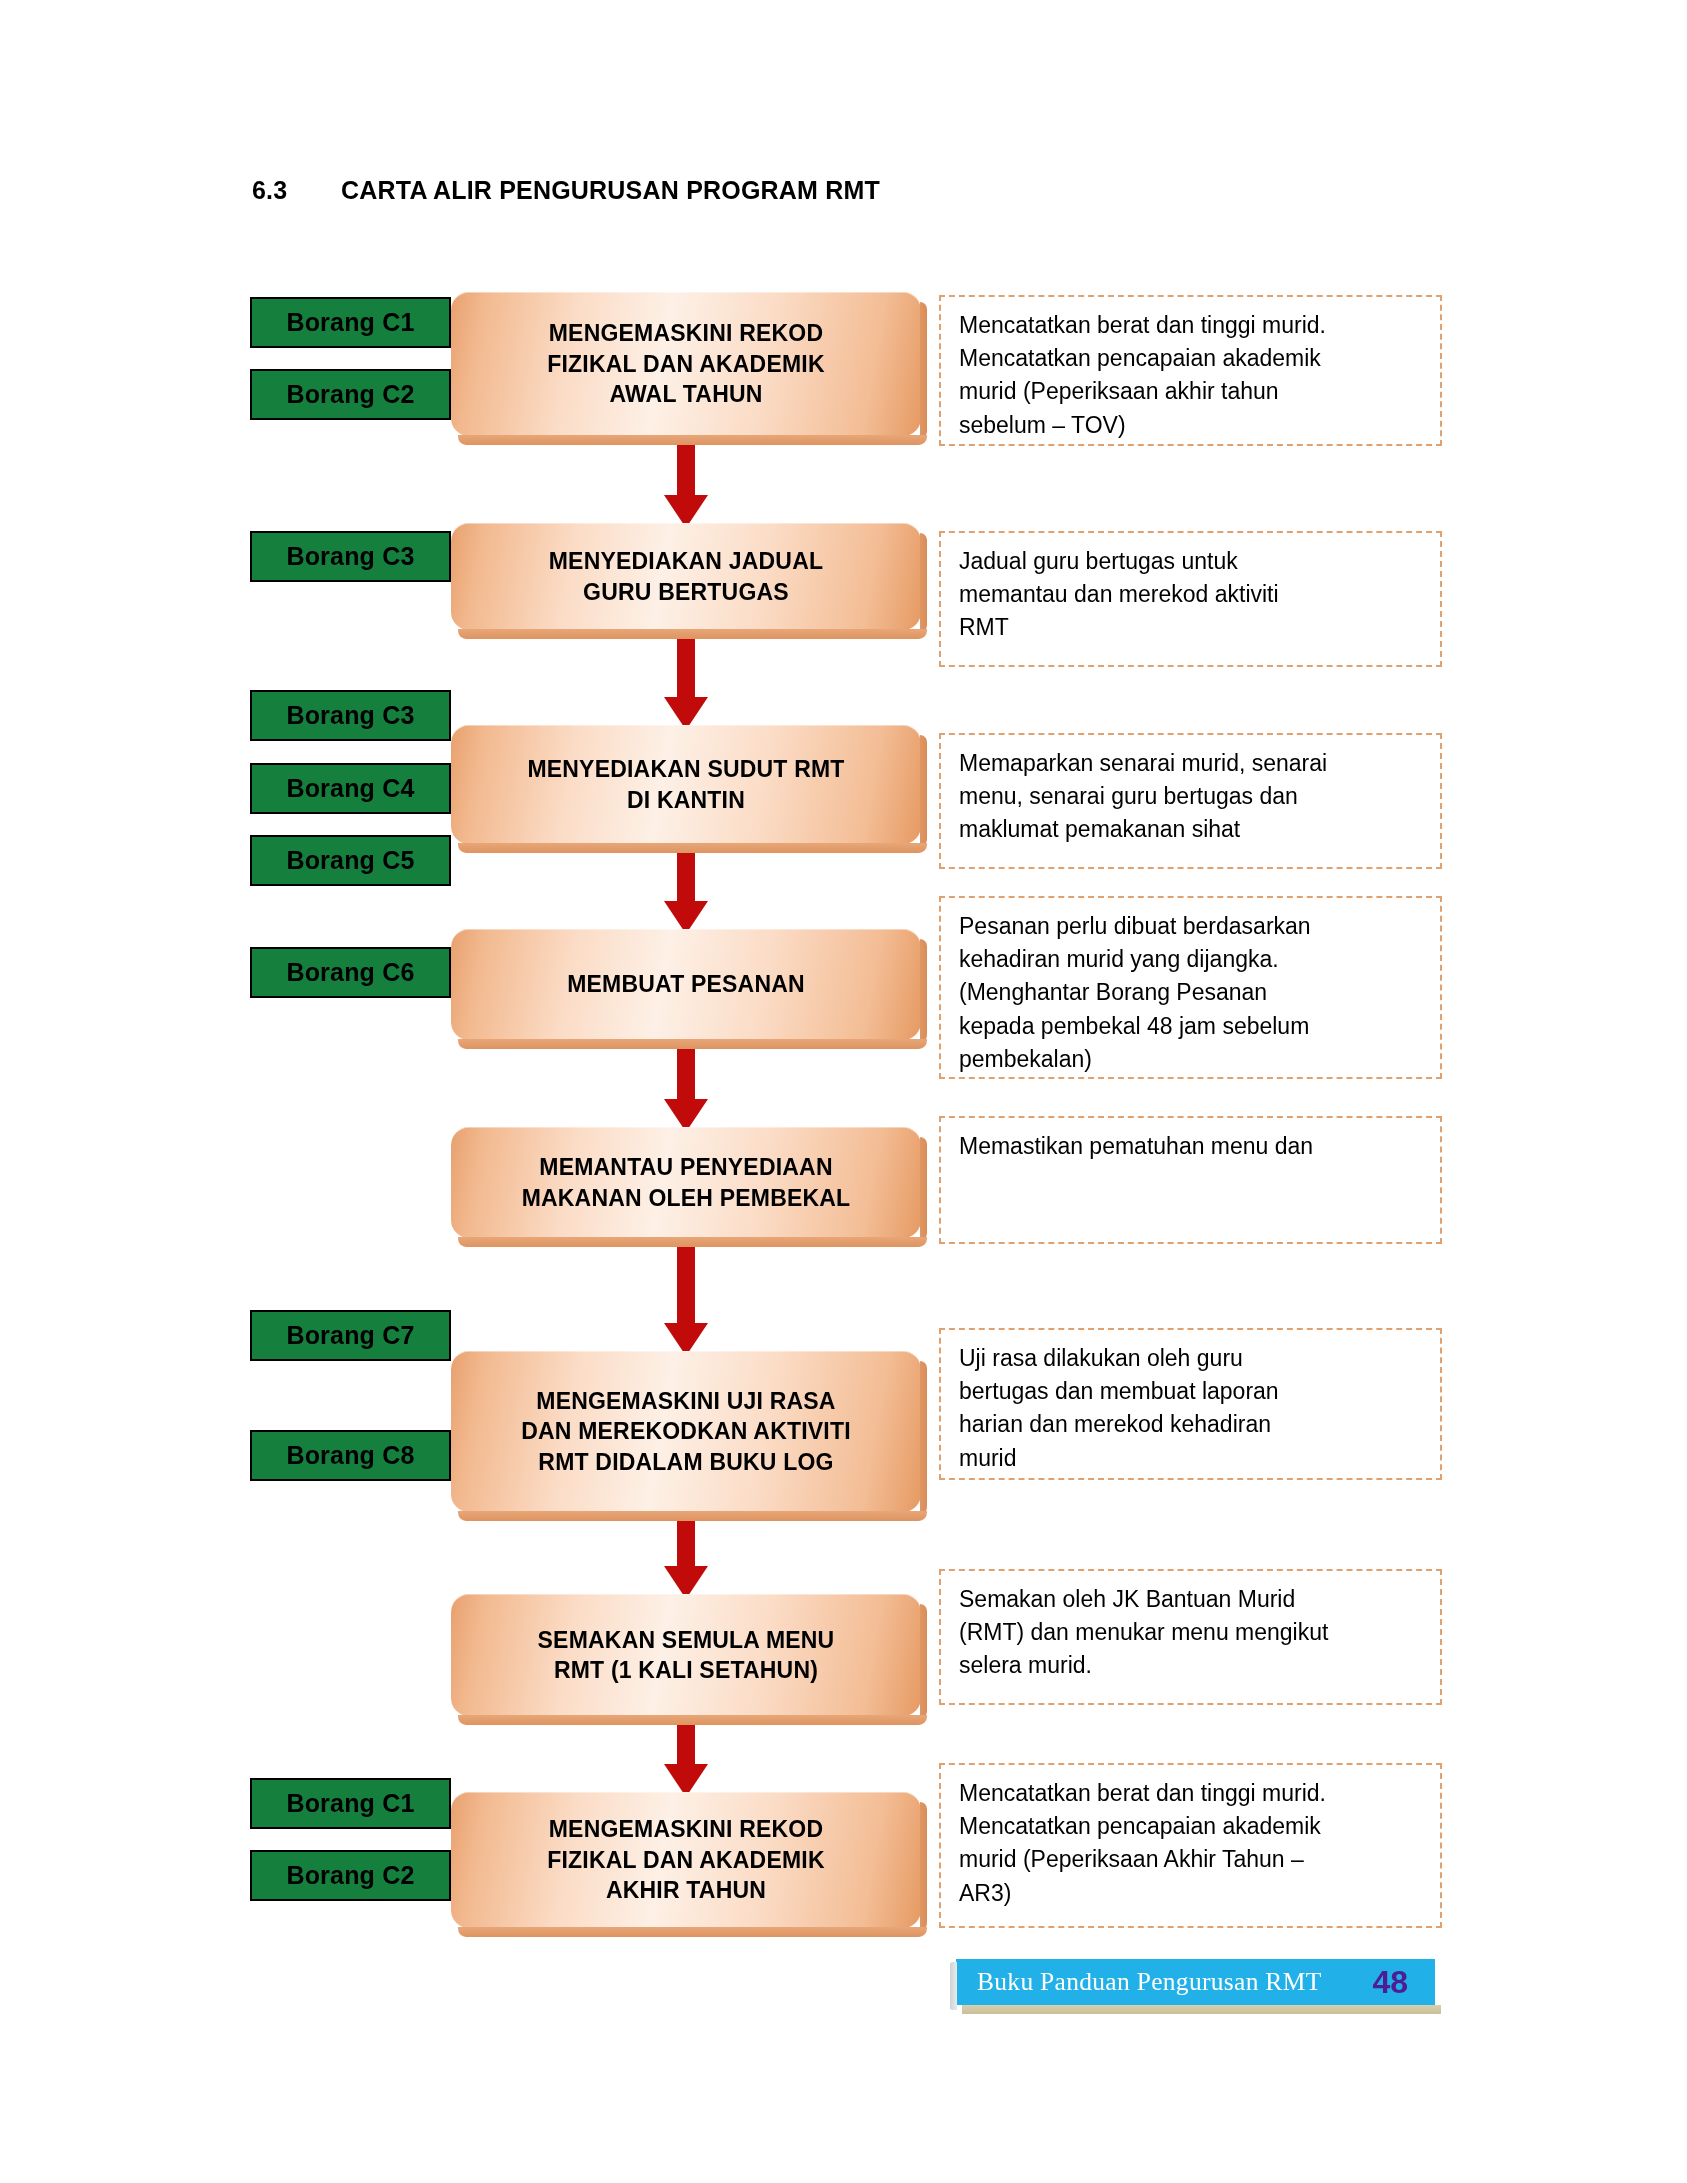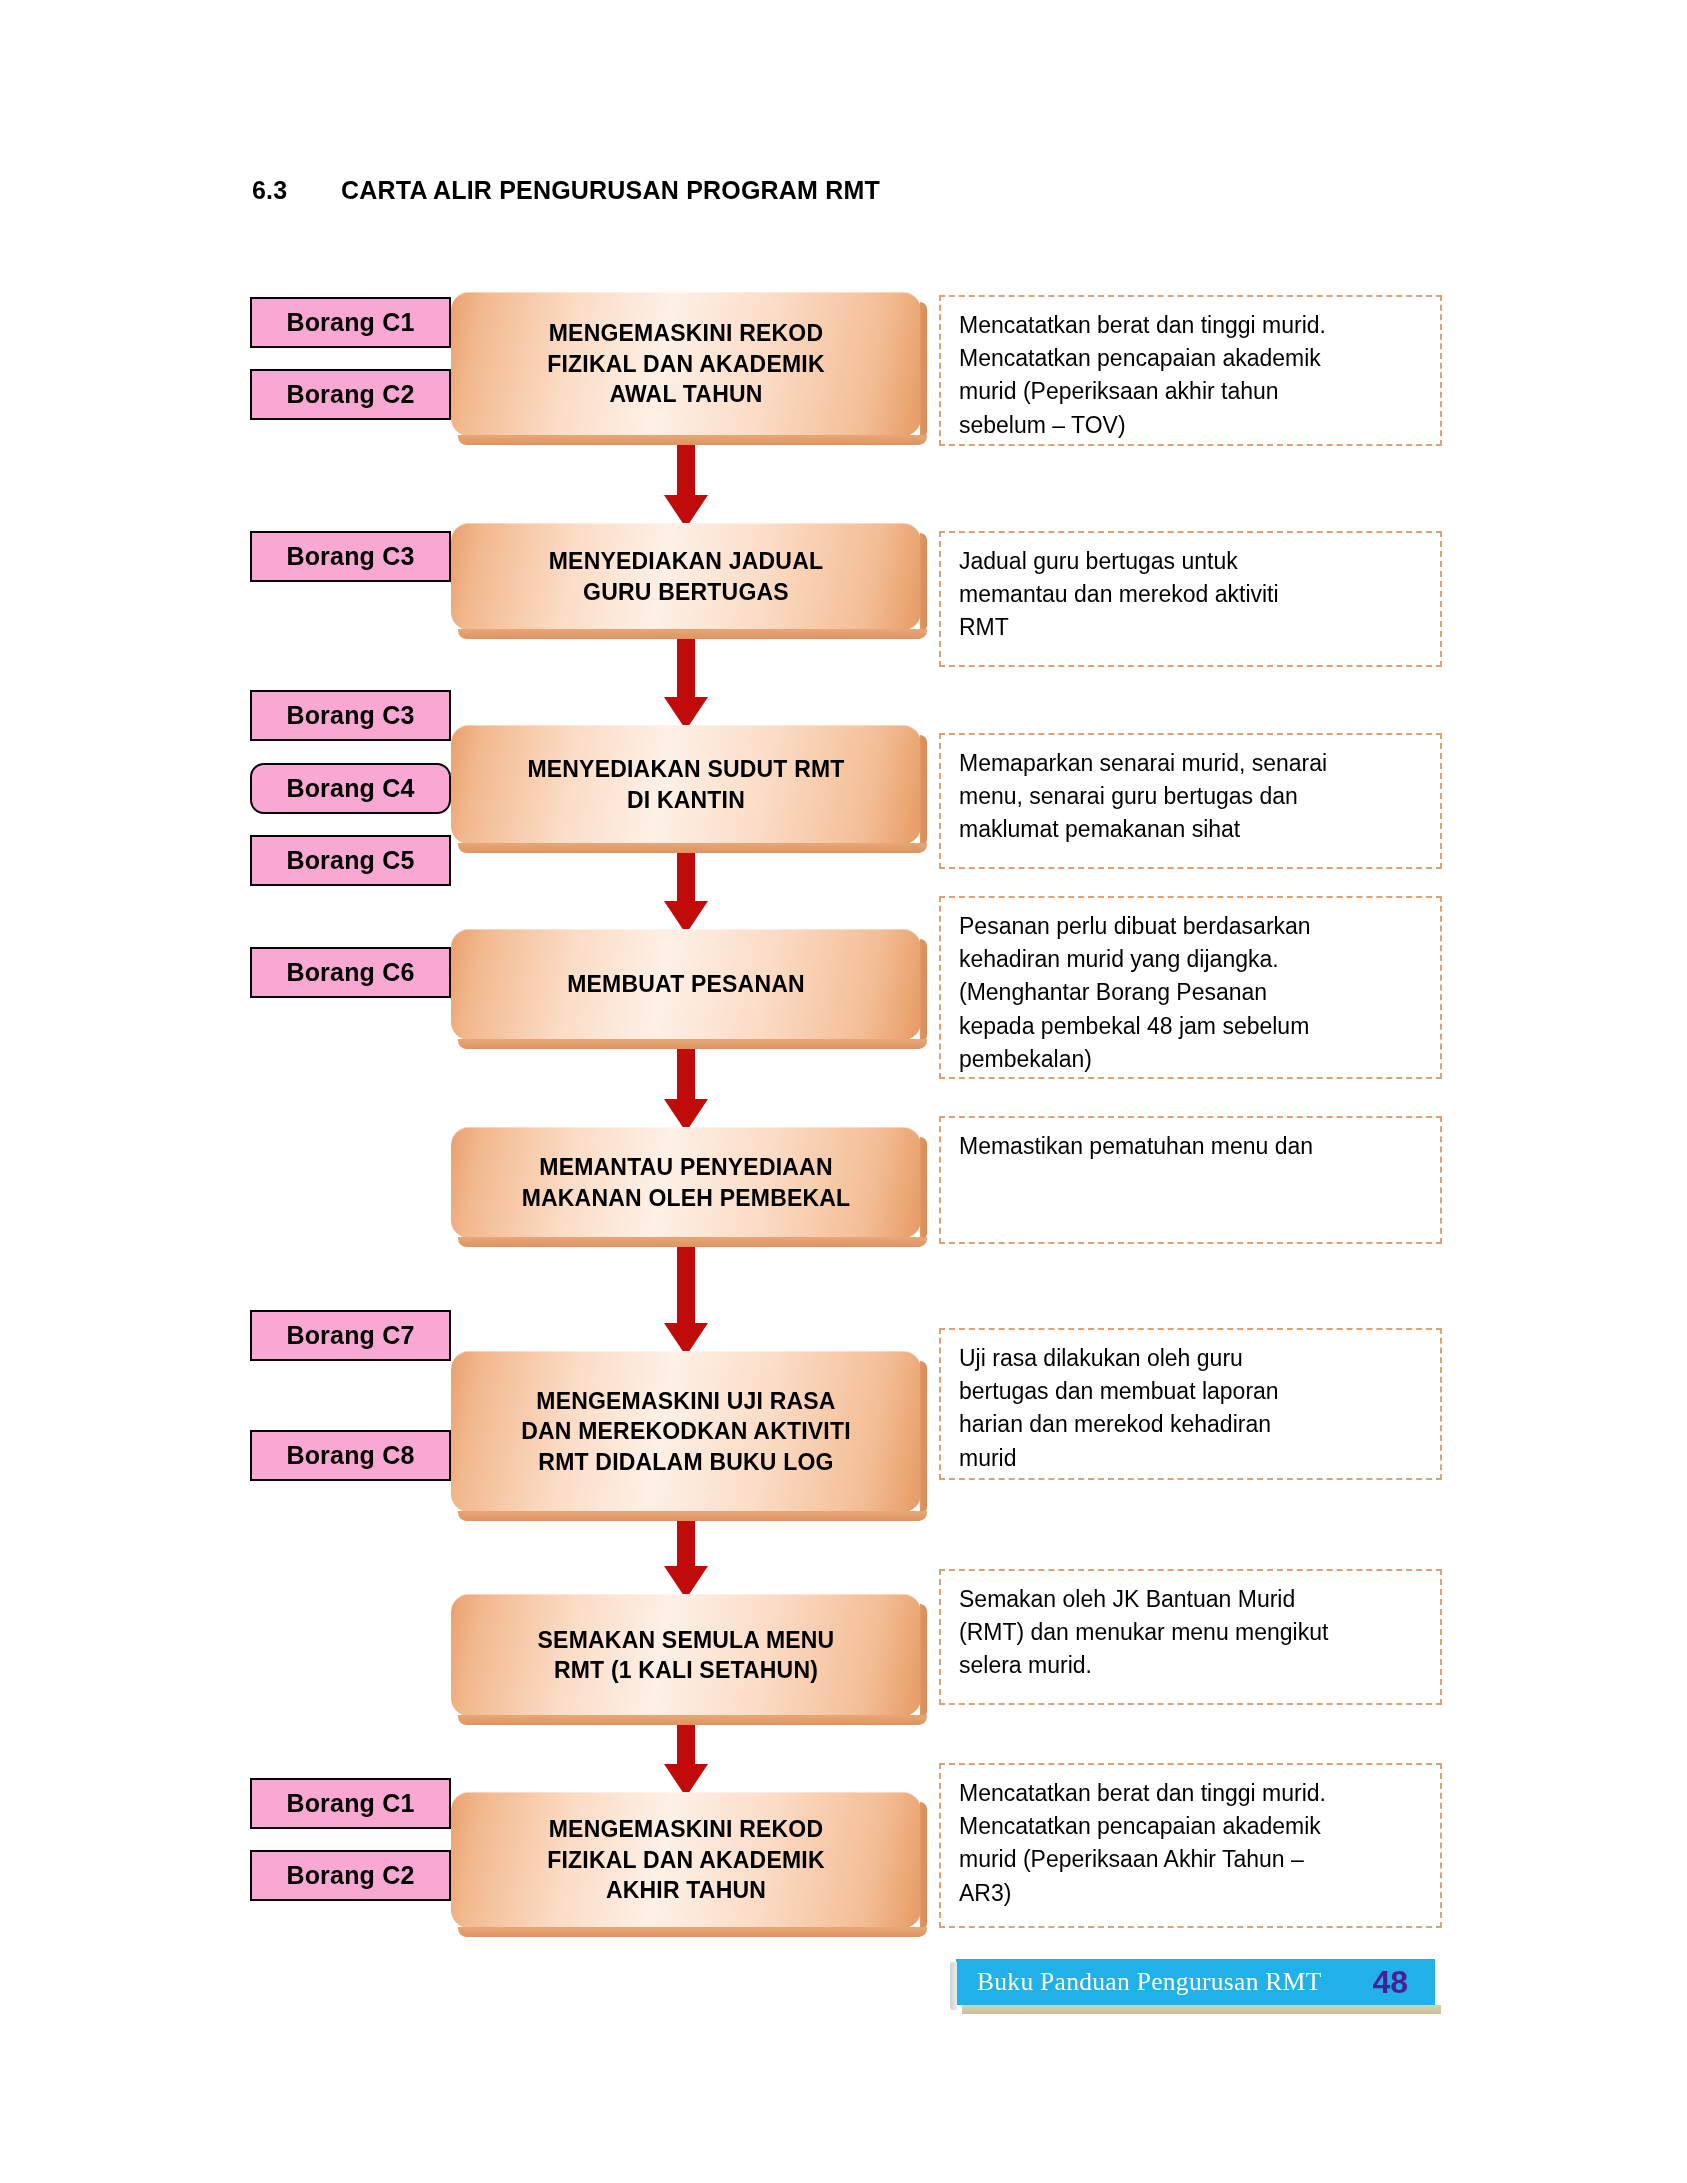--- a/index.html
+++ b/index.html
@@ -35,21 +35,21 @@
     top: 0;
     width: 1687px;
     height: 2183px;
   }
   .borang-box {
     position: absolute;
     left: 0;
     width: 201px;
     height: 51px;
     box-sizing: border-box;
-    background: #f9a8d4;
+    background: #15803d;
     border: 2.5px solid #000000;
     color: #000000;
     font-size: 25px;
     font-weight: bold;
     display: flex;
     align-items: center;
     justify-content: center;
     letter-spacing: 0.2px;
   }
 
@@ -238,21 +238,21 @@
     <div class="desc" style="left: 939px; top: 531px; width: 503px; height: 136px;">
       <p>Jadual guru bertugas untuk</p>
       <p>memantau dan merekod aktiviti</p>
       <p>RMT</p>
     </div>
     <div class="arrow" style="left: 661px; top: 630px; width: 49px; height: 100px;">
       <div class="shaft" style="height: 67px;"></div>
       <div class="head" style="top: 67px;"></div>
     </div>
     <div class="borang-box" style="left: 250px; top: 690px; position: absolute;">Borang C3</div>
-    <div class="borang-box" style="left: 250px; top: 763px; position: absolute; border-radius: 14px;">Borang C4</div>
+    <div class="borang-box" style="left: 250px; top: 763px; position: absolute;">Borang C4</div>
     <div class="borang-box" style="left: 250px; top: 835px; position: absolute;">Borang C5</div>
     <div class="proc-wrap" style="left: 451px; top: 725px; width: 470px;">
       <div class="proc" style="width: 470px; height: 119px;">
         <div class="lines">
           <div>MENYEDIAKAN SUDUT RMT</div>
           <div>DI KANTIN</div>
         </div>
       </div>
     </div>
     <div class="desc" style="left: 939px; top: 733px; width: 503px; height: 136px;">

